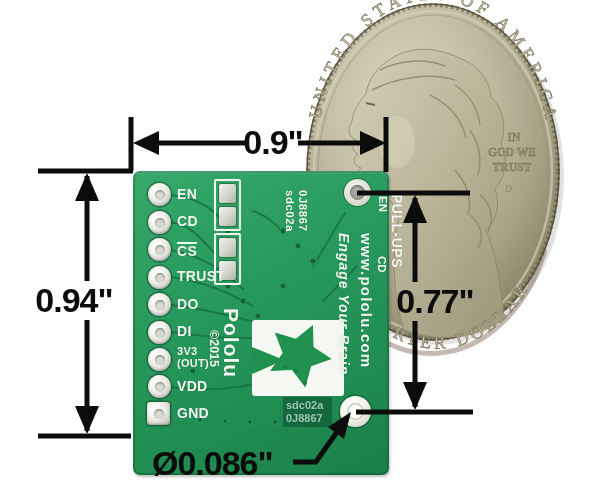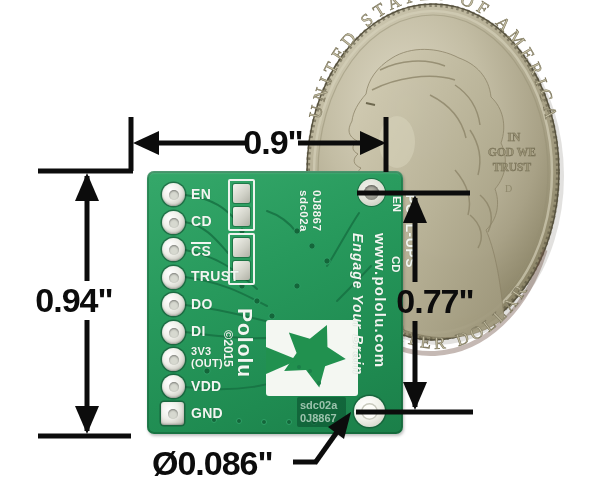--- a/index.html
+++ b/index.html
@@ -1,20 +1,20 @@
 <!DOCTYPE html>
 <html><head>
 <meta charset="utf-8">
 <style>
   html,body{margin:0;padding:0;background:#fff;}
   #stage{position:relative;width:600px;height:480px;background:#fff;overflow:hidden;
          font-family:"Liberation Sans",sans-serif;}
   svg{position:absolute;left:0;top:0;}
   
-  #board{position:absolute;left:147px;top:171px;width:256px;height:263px;border-radius:7px;
+  #board{position:absolute;left:133px;top:171px;width:256px;height:304px;border-radius:7px;
     background:linear-gradient(155deg,#35a86a 0%,#27995c 40%,#1f8b51 75%,#1b7f49 100%);
     box-shadow:inset 0 0 0 2px rgba(0,40,20,.25), inset 0 2px 2px rgba(255,255,255,.28), 1px 2px 3px rgba(0,0,0,.25);
     z-index:10;}
   .pad{position:absolute;width:23px;height:23px;border-radius:50%;
     background:radial-gradient(circle at 35% 32%,#ffffff 0%,#eeeee8 45%,#c9c9c0 80%,#a9aa9f 100%);
     box-shadow:0 0 0 1.5px rgba(20,70,45,.55), inset 0 -1px 2px rgba(0,0,0,.25);}
   .pad::after{content:"";position:absolute;left:6.5px;top:6.5px;width:10px;height:10px;border-radius:50%;
     background:#d7d9d0;box-shadow:inset 0 1px 2px rgba(0,0,0,.45);}
   .pad.square{border-radius:3px;}
   .mhole{position:absolute;border-radius:50%;}

